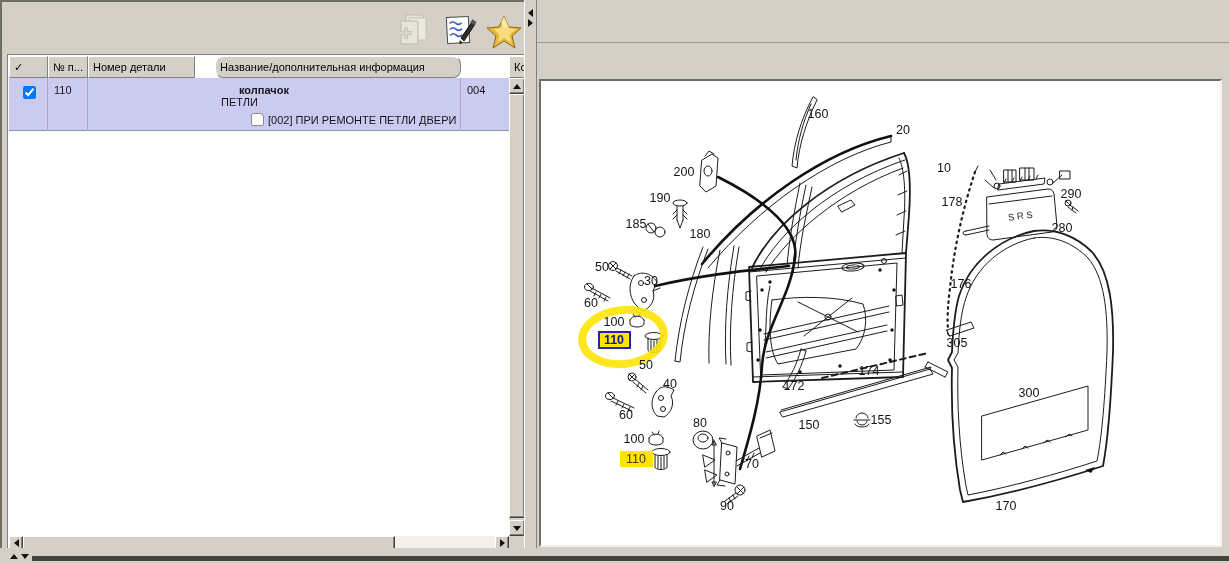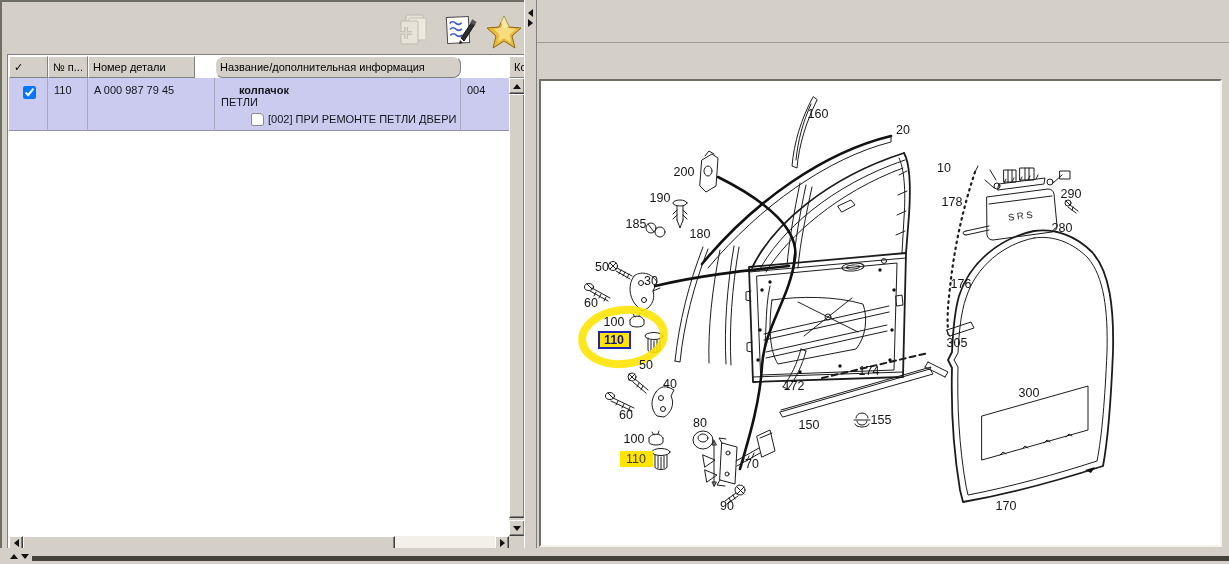--- a/index.html
+++ b/index.html
@@ -24,21 +24,21 @@
   .hdrcell{position:absolute;top:1px;height:22px;background:#d4d0c8;
     border-top:1px solid #fff;border-left:1px solid #fff;
     border-right:1px solid #808080;border-bottom:1px solid #808080;
     box-sizing:border-box;font-size:11px;color:#000;
     display:flex;align-items:center;padding-left:4px;overflow:hidden;white-space:nowrap;}
   .row{position:absolute;top:23px;height:53px;left:1px;width:500px;background:#cbcbef;
     border-bottom:1px solid #8f8fae;box-sizing:border-box;}
   .cell{position:absolute;top:0;height:53px;border-right:1px solid #a9a9c4;box-sizing:border-box;
     font-size:11px;color:#14141c;padding:6px 0 0 6px;overflow:hidden;}
   .cell .bold{font-weight:bold;padding-left:18px;}
-  .note-line{position:absolute;left:6px;top:35px;display:flex;align-items:flex-start;gap:4px;
+  .note-line{position:absolute;left:6px;top:35px;display:flex;align-items:center;gap:4px;
     font-size:11px;color:#14141c;white-space:nowrap;padding-left:30px;}
   .note-page{width:13px;height:13px;background:#fff;border:1px solid #8a8a8a;
     border-radius:2px 4px 2px 2px;box-sizing:border-box;flex:0 0 auto;}
   .checkbox{margin:0;position:absolute;left:14px;top:8px;width:13px;height:13px;}
   
   .sb{position:absolute;background:#d4d0c8;}
   .sb-btn,.sb-thumb{position:absolute;background:#d4d0c8;
     border-top:1px solid #fff;border-left:1px solid #fff;
     border-right:1px solid #404040;border-bottom:1px solid #404040;
     box-shadow:inset -1px -1px 0 #808080;box-sizing:border-box;
@@ -133,23 +133,20 @@
     <div class="hdrcell" style="left:453px;width:48px;margin-left:48px;">
         <span>Количес</span>
       </div>
 
     <div class="row">
       <div class="cell" style="left:0;width:39px;">
         <input type="checkbox" class="checkbox" checked="" style="">
       </div>
       <div class="cell" style="left:39px;width:40px;">
         <span>110</span>
-      </div>
-      <div class="cell" style="left:79px;width:127px;">
-        <span>A 000 987 79 45</span>
       </div>
       <div class="cell" style="left:206px;width:246px;">
         <div class="bold">колпачок</div>
         <div>ПЕТЛИ</div>
         <div class="note-line">
           <span class="note-page"></span>
           <span>[002] ПРИ РЕМОНТЕ ПЕТЛИ ДВЕРИ</span>
         </div>
       </div>
       <div class="cell" style="left:452px;width:48px;border-right:none;">

